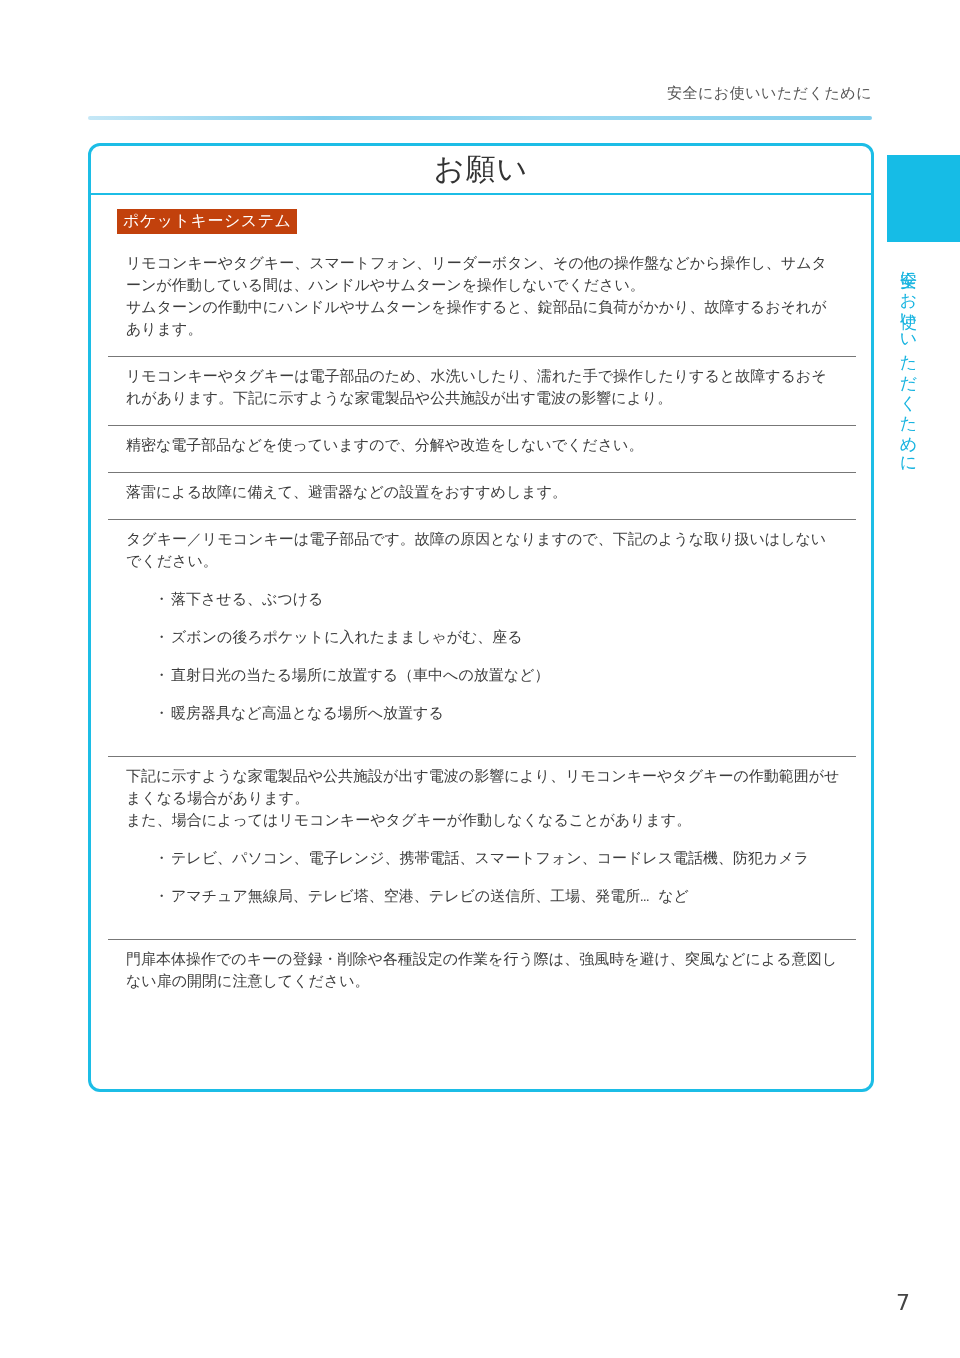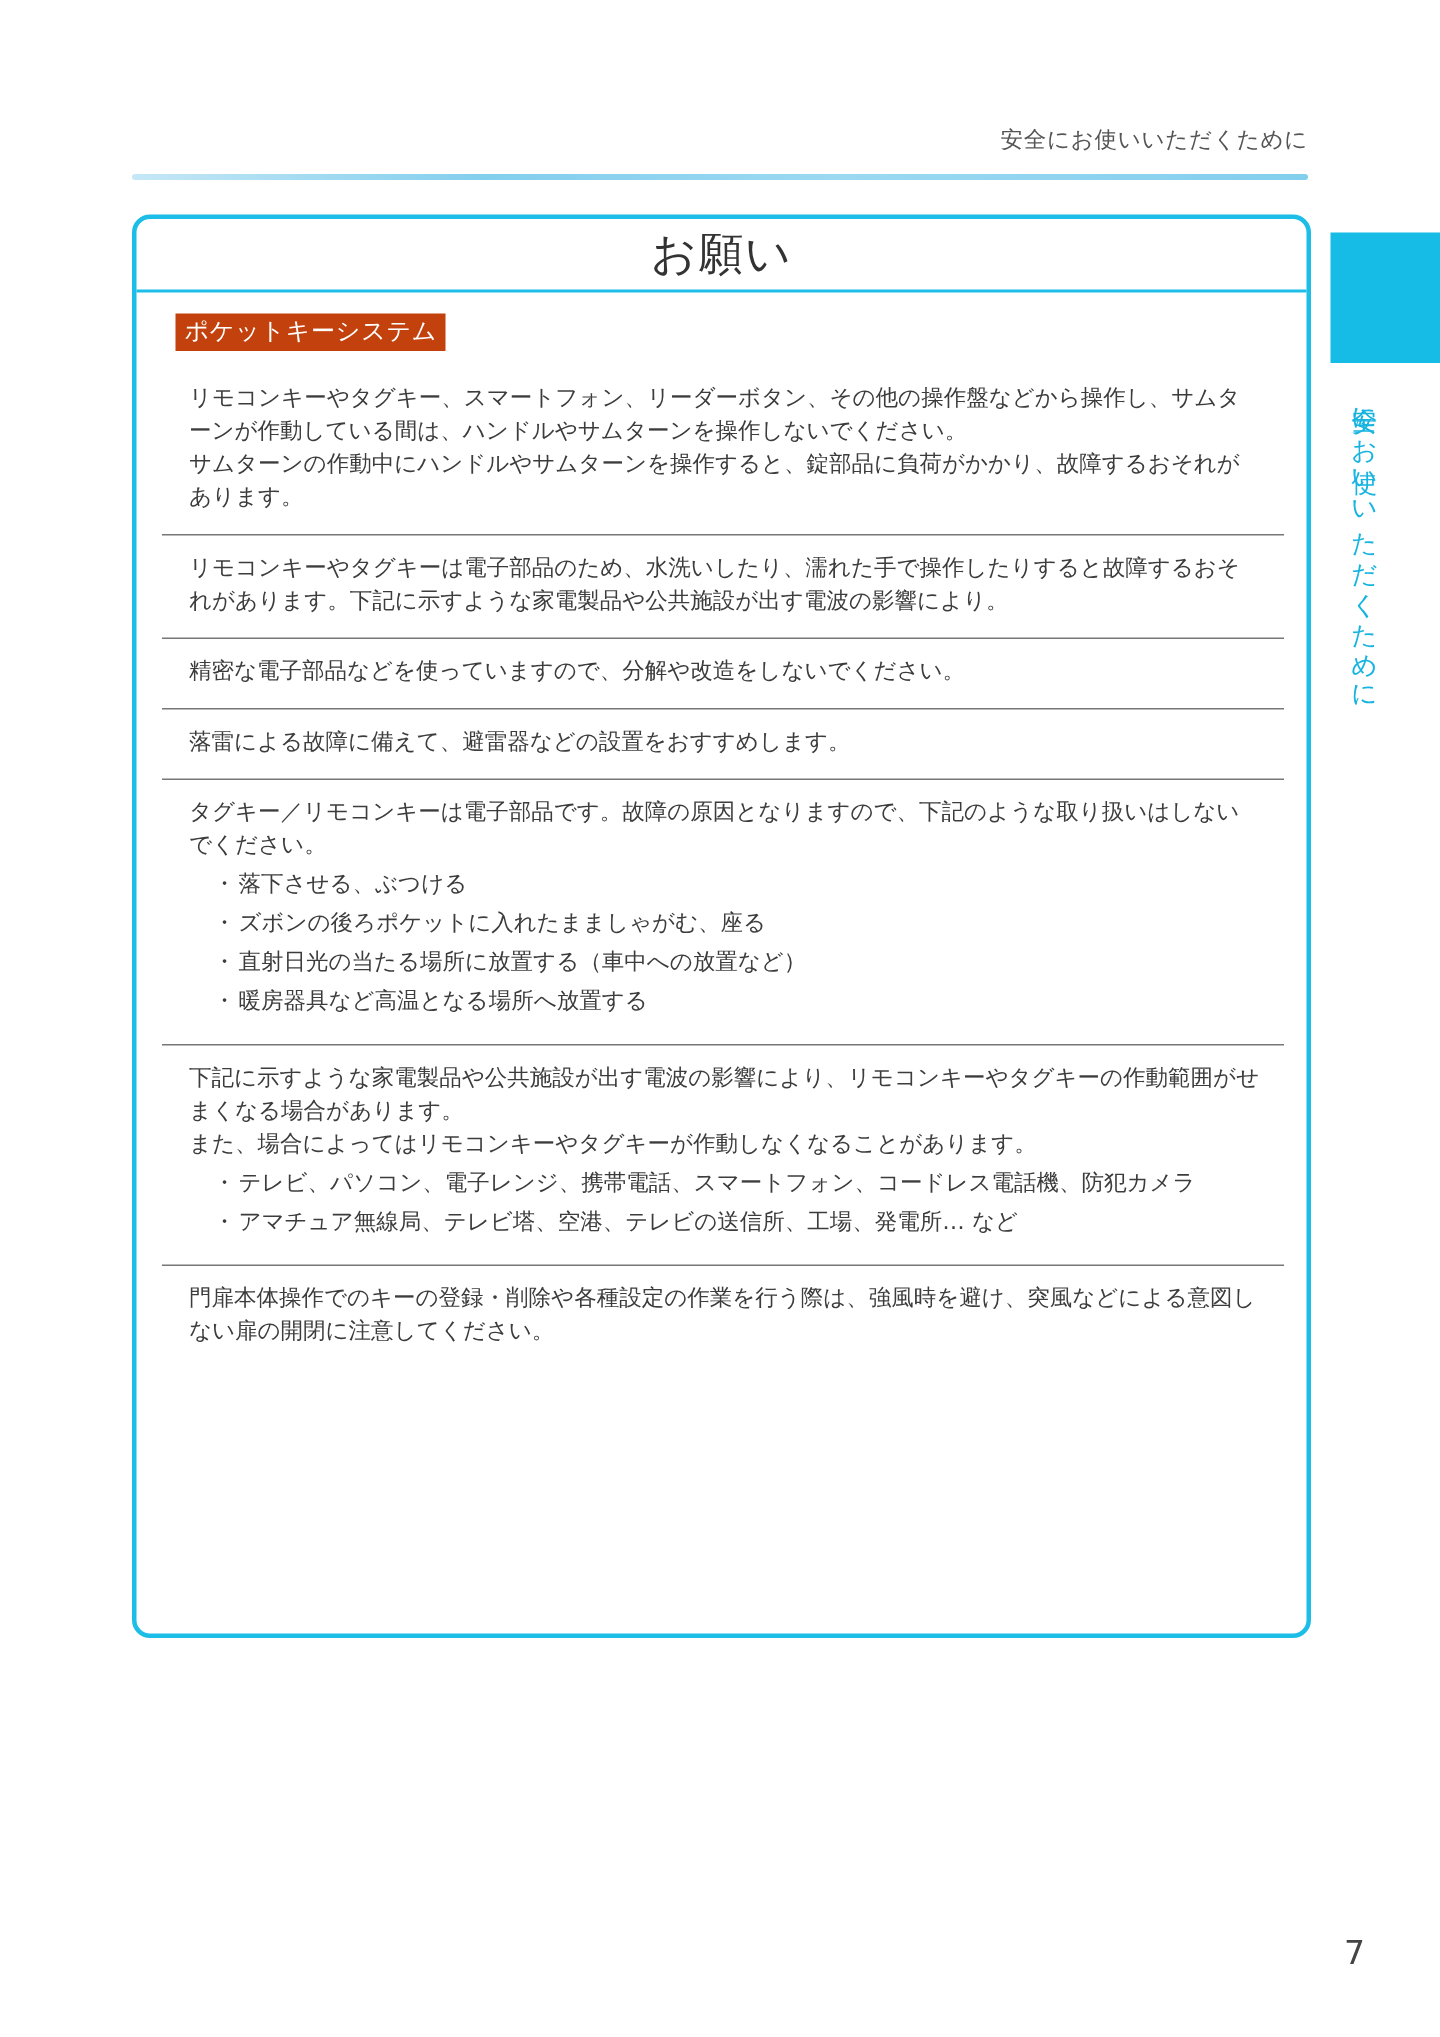--- a/index.html
+++ b/index.html
@@ -33,30 +33,30 @@
   .card-title {
     height: 47px; border-bottom: 2px solid #1cbde6;
     display: flex; align-items: center; justify-content: center;
     font-size: 30px; color: #333; letter-spacing: 1px; text-align: right;
   }
   .section-label {
     position: absolute; top: 63px; left: 26px;
     background: #c2410c; color: #fff; font-size: 16px;
     padding: 2px 6px; letter-spacing: 0.5px;
   }
-  .items { position: absolute; top: 98px; left: 17px; width: 748px; }
+  .items { position: absolute; top: 98px; left: 17px; width: 748px; font-family: Liberation Mono, monospace; }
   .item {
     padding: 10px 16px 14px 18px;
     font-size: 15px; line-height: 22px; color: #3c3c3c;
     border-bottom: 1px solid #777;
   }
   .item:last-child { border-bottom: none; }
   .item p { margin: 0; }
   .item ul { list-style: none; margin: 0; padding: 0 0 0 12px; }
-  .item li { margin: 4px; }
+  .item li { margin: 16px; }
   .item li::before { content: "・"; margin-right: 2px; }
   .page-number {
     position: absolute; top: 1290px; left: 896px;
     font-size: 22px; color: #444;
   }
 </style>
 </head>
 <body>
 
 <div class="header-title">安全にお使いいただくために</div>

